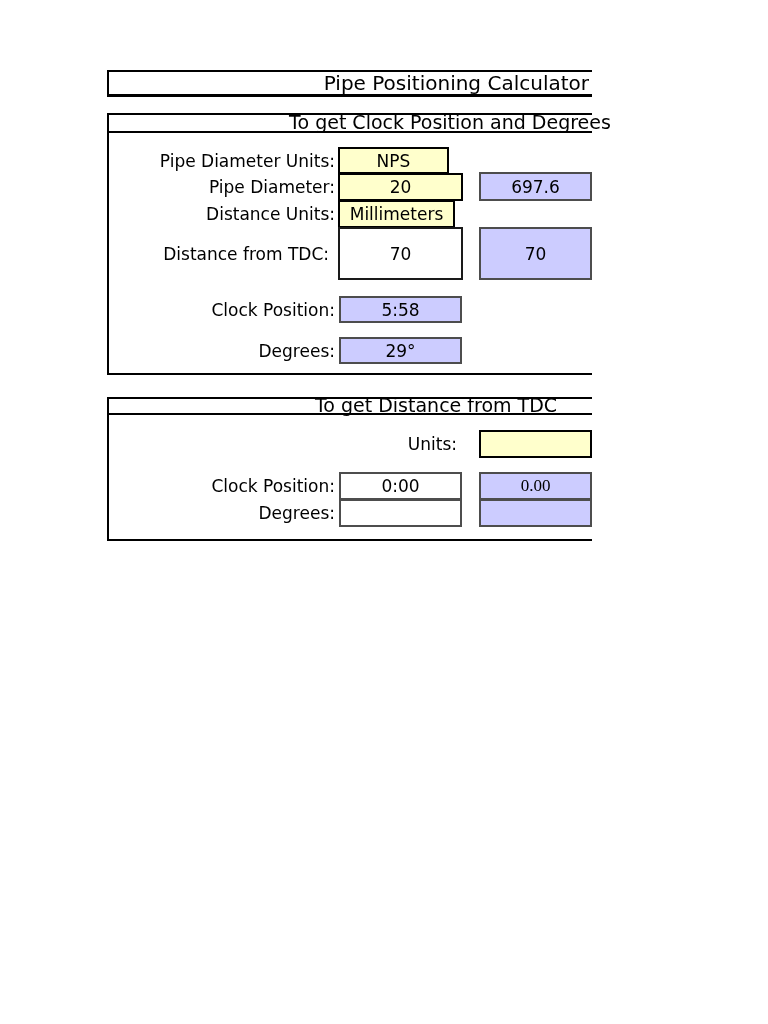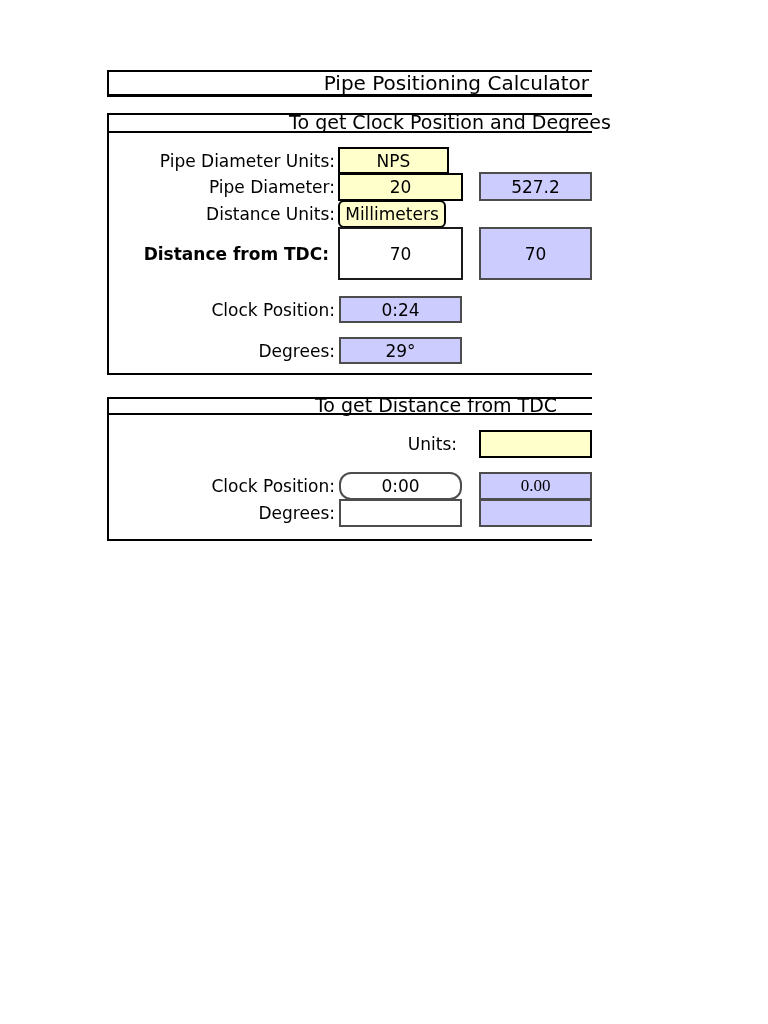--- a/index.html
+++ b/index.html
@@ -43,42 +43,42 @@
     <span>Pipe Positioning Calculator</span>
   </div>
 
   <div class="abs sectionbox" style="left:63px;top:113px;width:485px;height:262px;"></div>
   <div class="abs band" style="left:63px;top:113px;width:485px;height:20px;"></div>
   <div class="abs bandtext" style="left:63px;top:113px;width:686px;height:19px;">To get Clock Position and Degrees</div>
 
   <div class="abs lbl" style="left:63px;top:147px;width:230px;height:27px;">Pipe Diameter Units:</div>
   <div class="abs lbl" style="left:63px;top:200px;width:230px;height:28px;">Distance Units:</div>
   <div class="abs lbl" style="left:63px;top:173px;width:230px;height:28px;">Pipe Diameter:</div>
-  <div class="abs lbl" style="left:63px;top:227px;width:224px;height:53px;font-weight:bold;">Distance from TDC:</div>
+  <div class="abs lbl" style="left:63px;top:227px;width:224px;height:53px;">Distance from TDC:</div>
   <div class="abs lbl" style="left:63px;top:296px;width:230px;height:27px;">Clock Position:</div>
   <div class="abs lbl" style="left:63px;top:337px;width:230px;height:27px;">Degrees:</div>
 
   <div class="abs cell input" style="left:294px;top:147px;width:111px;height:27px;">NPS</div>
   <div class="abs cell input" style="left:294px;top:173px;width:125px;height:28px;">20</div>
-  <div class="abs cell input" style="left:294px;top:200px;width:108px;height:28px;border-radius:6px;">Millimeters</div>
+  <div class="abs cell input" style="left:294px;top:200px;width:117px;height:28px;">Millimeters</div>
   <div class="abs cell plain" style="left:294px;top:227px;width:125px;height:53px;">70</div>
 
-  <div class="abs cell output" style="left:435px;top:172px;width:113px;height:29px;">527.2</div>
+  <div class="abs cell output" style="left:435px;top:172px;width:113px;height:29px;">697.6</div>
   <div class="abs cell output" style="left:435px;top:227px;width:113px;height:53px;">70</div>
-  <div class="abs cell output" style="left:295px;top:296px;width:123px;height:27px;">0:24</div>
+  <div class="abs cell output" style="left:295px;top:296px;width:123px;height:27px;">5:58</div>
   <div class="abs cell output" style="left:295px;top:337px;width:123px;height:27px;">29°</div>
 
   <div class="abs sectionbox" style="left:63px;top:397px;width:485px;height:144px;"></div>
   <div class="abs band" style="left:63px;top:397px;width:485px;height:18px;"></div>
   <div class="abs bandtext" style="left:63px;top:396px;width:658px;height:19px;">To get Distance from TDC</div>
 
   <div class="abs lbl" style="left:295px;top:430px;width:123px;height:28px;padding-right:5px;">Units:</div>
   <div class="abs lbl" style="left:63px;top:472px;width:230px;height:28px;">Clock Position:</div>
   <div class="abs lbl" style="left:63px;top:499px;width:230px;height:28px;">Degrees:</div>
 
   <div class="abs cell input" style="left:435px;top:430px;width:113px;height:28px;"></div>
-  <div class="abs cell plain2" style="left:295px;top:472px;width:123px;height:28px;border-radius:12px;">0:00</div>
+  <div class="abs cell plain2" style="left:295px;top:472px;width:123px;height:28px;">0:00</div>
   <div class="abs cell plain2" style="left:295px;top:499px;width:123px;height:28px;"></div>
 
   <div class="abs cell output" style="left:435px;top:472px;width:113px;height:28px;font-family:Liberation Serif, serif;">0.00</div>
   <div class="abs cell output" style="left:435px;top:499px;width:113px;height:28px;"></div>
 
 </div>
 
 </body></html>

